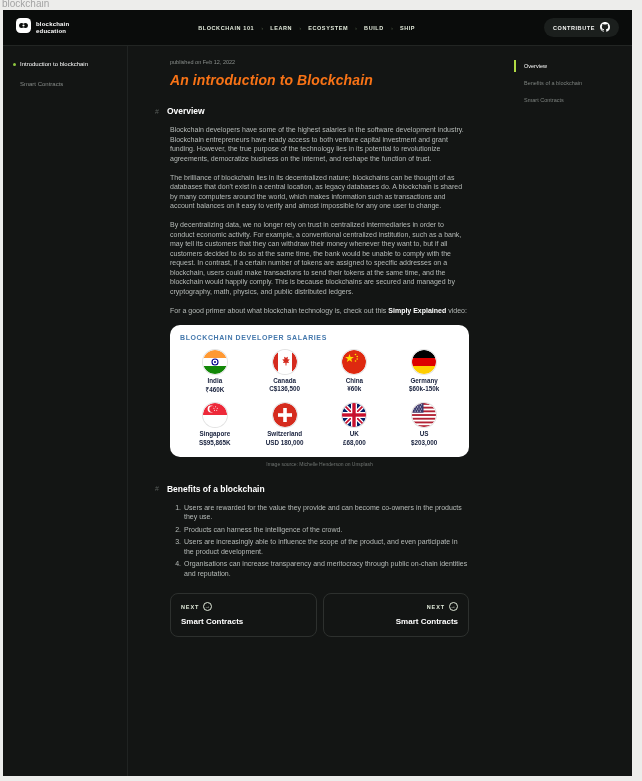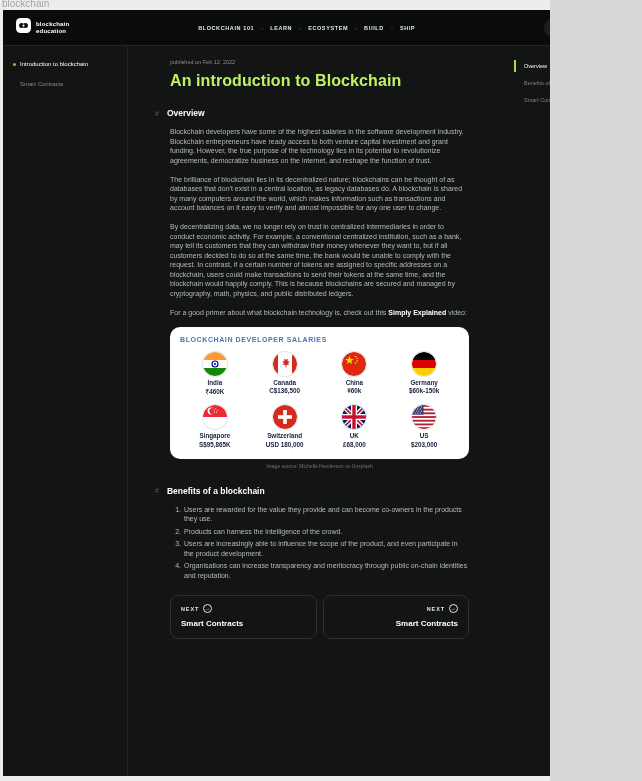--- a/index.html
+++ b/index.html
@@ -1,17 +1,17 @@
 <!DOCTYPE html>
 <html><head>
 <meta charset="utf-8">
 <style>
   html,body{margin:0;padding:0;}
   body{font-family:"Liberation Sans",sans-serif;background:#d8d8d6;}
-  .page{position:relative;width:550px;height:781px;background:#ededeb;overflow:hidden;}
+  .page{position:relative;width:642px;height:781px;background:#ededeb;overflow:hidden;}
   .window-label{position:absolute;top:-2px;left:2px;font-size:10px;color:#a3a3a3;}
   .app{position:absolute;left:3px;top:10px;width:629px;height:766px;background:#131514;display:flex;flex-direction:column;}
 
   
   .hdr{height:35px;background:#0a0c0b;border-bottom:1px solid #222523;display:flex;align-items:center;padding:0 13px;flex:0 0 auto;}
   .logo{display:flex;align-items:center;gap:5px;cursor:pointer;}
   .logo-txt{color:#fff;font-size:6px;line-height:6.5px;font-weight:bold;letter-spacing:.2px;}
   .nav{flex:1;display:flex;justify-content:center;align-items:center;gap:7px;}
   .nav-item{font-size:5.5px;font-weight:bold;letter-spacing:.6px;color:#e2eadb;cursor:pointer;}
   .nav-sep{color:#4c5a44;font-size:6px;}
@@ -22,21 +22,21 @@
   .bodyrow{flex:1;display:flex;min-height:0;}
   .sidebar{width:125px;flex:0 0 auto;border-right:1px solid #202322;padding:15px 10px 0 10px;box-sizing:border-box;}
   .side-item{font-size:6px;margin-bottom:14px;cursor:pointer;display:flex;align-items:center;gap:4px;color:#878c89;}
   .side-item.active{color:#fff;}
   .side-item .dot{width:3px;height:3px;border-radius:50%;background:#8ec63f;display:inline-block;}
   .side-item.inactive{padding-left:7px;}
 
   .main{flex:1;position:relative;padding:13px 0 0 42px;box-sizing:border-box;}
   .article{width:299px;}
   .published{font-size:5.5px;color:#8b908d;margin-bottom:7px;}
-  h1.title{font-size:16px;color:#bef264;margin:0 0 18px;letter-spacing:.1px;}
+  h1.title{font-size:14px;color:#f97316;margin:0 0 18px;letter-spacing:.1px;font-style:italic;}
   .sec-head{display:flex;align-items:center;gap:8px;margin:0 0 9px -15px;}
   .hash{color:#565b58;font-size:7px;cursor:pointer;}
   .sec-head b{color:#fff;font-size:8.5px;}
   p.body-p{font-size:7px;line-height:1.36;color:#b6bbb8;margin:0 0 9.5px;}
   .link-b{color:#fff;font-weight:bold;cursor:pointer;}
 
   
   .salary-card{background:#fff;border-radius:10px;padding:9px 10px 11px;margin:4px 0 4px;}
   .salary-title{font-size:7px;font-weight:bold;letter-spacing:.6px;color:#4679ad;margin-bottom:9px;}
   .salary-grid{display:grid;grid-template-columns:repeat(4,1fr);row-gap:9px;text-align:center;}

